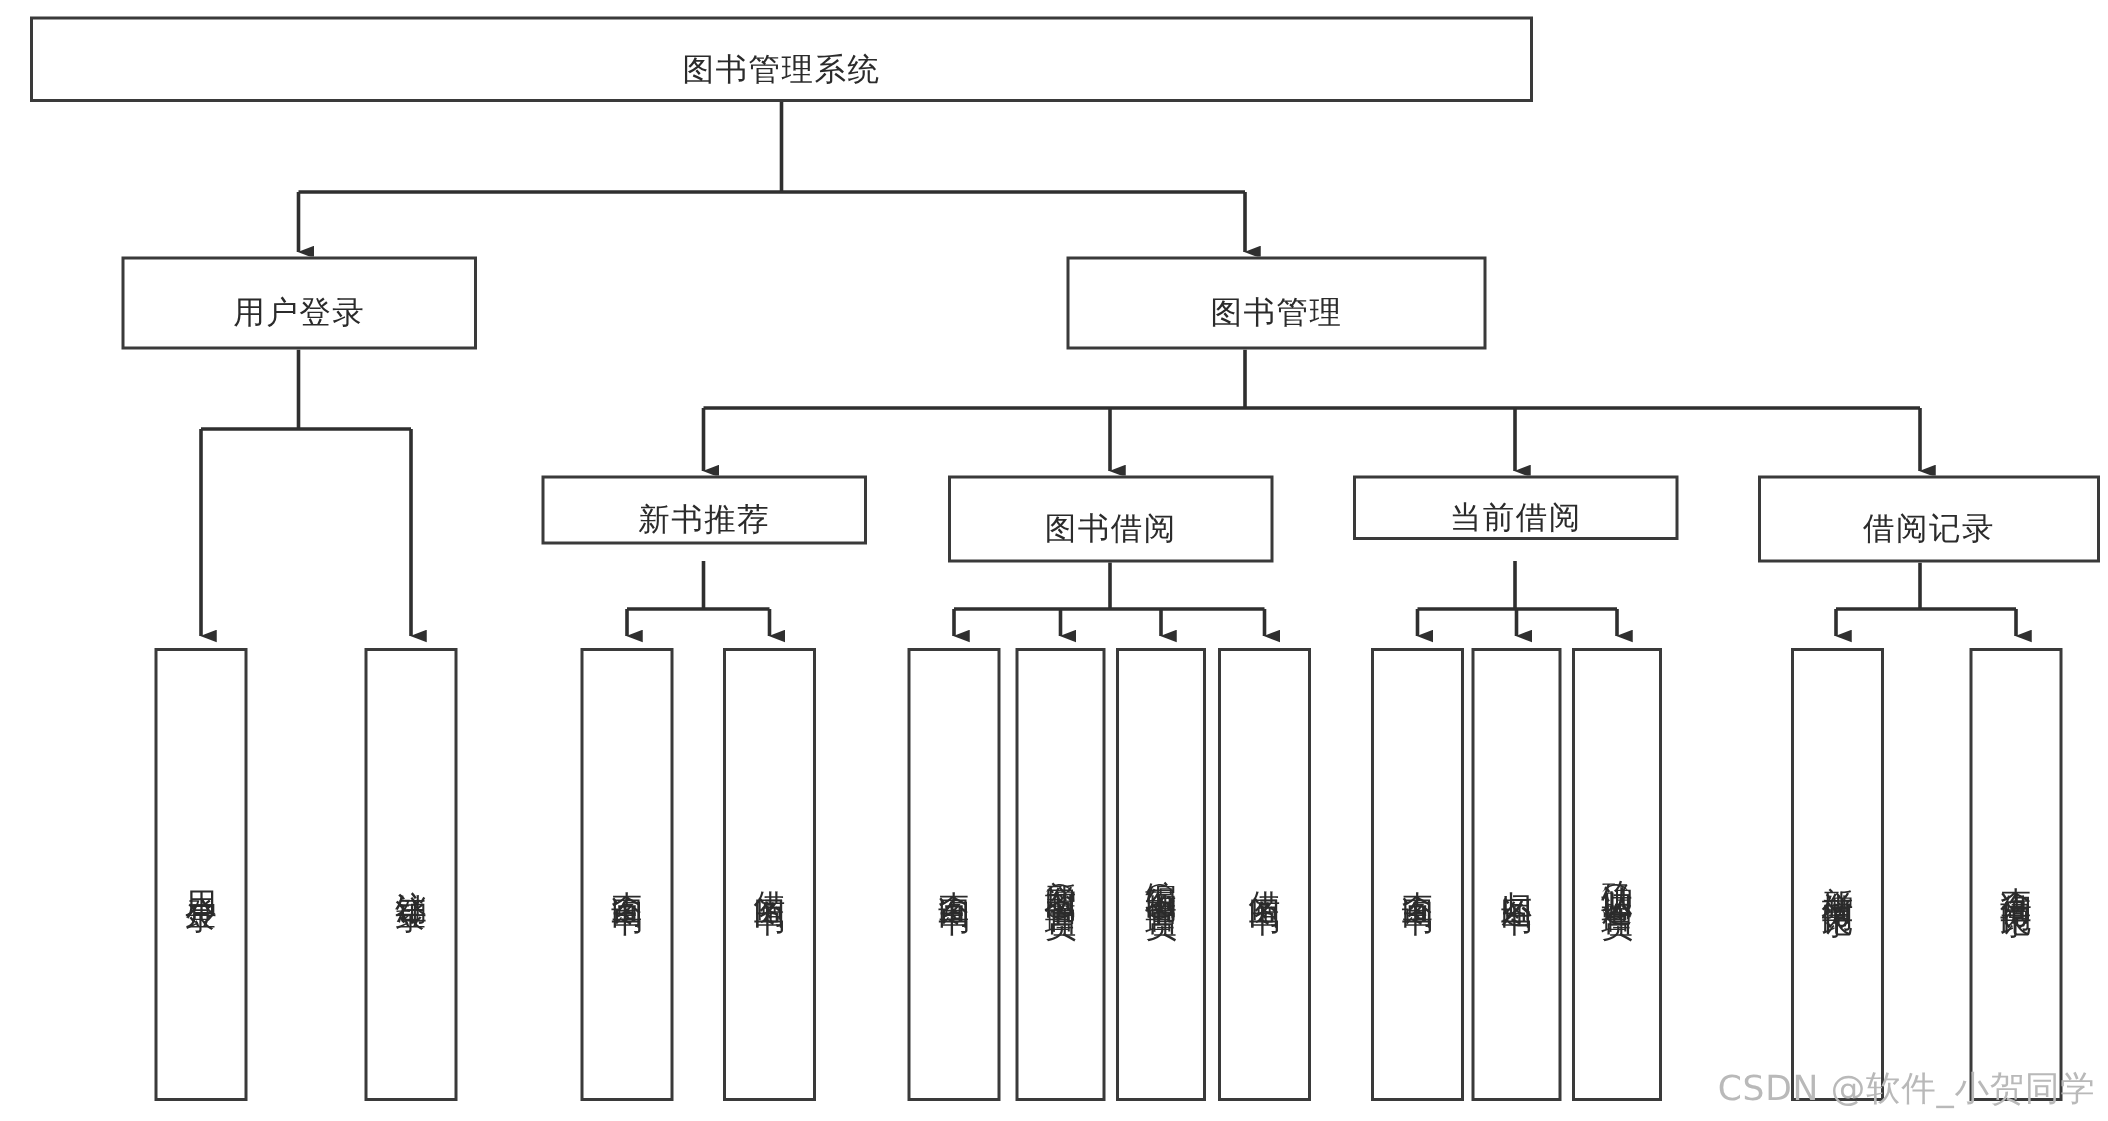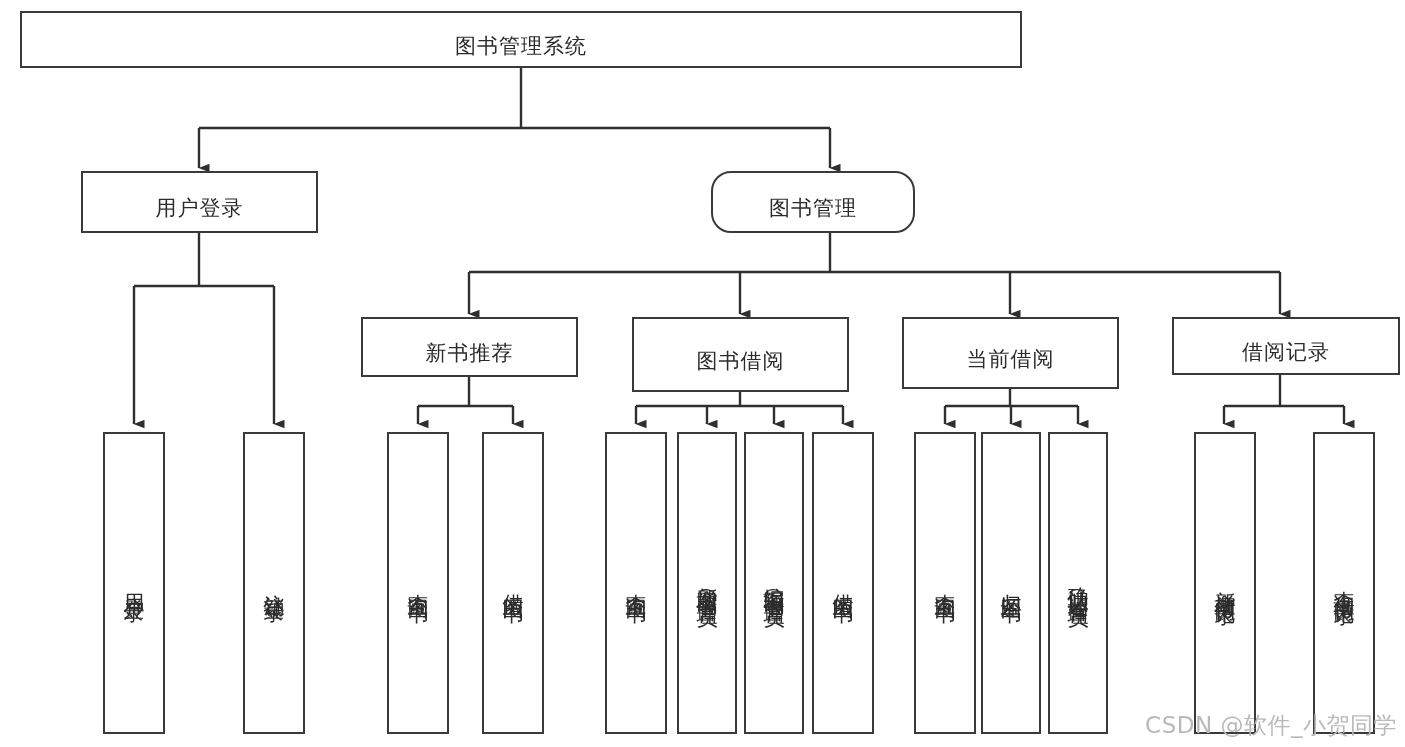--- a/index.html
+++ b/index.html
@@ -74,31 +74,31 @@
     </g>
   </svg>
 
   <div class="node h" style="left:20px;top:11px;width:1002px;height:57px;">
     <span class="txt">图书管理系统</span>
   </div>
 
   <div class="node h" style="left:81px;top:171px;width:237px;height:62px;">
     <span class="txt">用户登录</span>
   </div>
-  <div class="node h" style="left:711px;top:171px;width:204px;height:62px;border-radius:20px;">
+  <div class="node h" style="left:711px;top:171px;width:280px;height:62px;">
     <span class="txt">图书管理</span>
   </div>
 
-  <div class="node h" style="left:361px;top:317px;width:217px;height:60px;font-family:Liberation Serif, serif;">
+  <div class="node h" style="left:361px;top:317px;width:217px;height:46px;font-family:Liberation Serif, serif;">
     <span class="txt">新书推荐</span>
   </div>
-  <div class="node h" style="left:632px;top:317px;width:217px;height:75px;">
+  <div class="node h" style="left:632px;top:317px;width:217px;height:58px;">
     <span class="txt">图书借阅</span>
   </div>
-  <div class="node h" style="left:902px;top:317px;width:217px;height:72px;text-align:right;">
+  <div class="node h" style="left:902px;top:317px;width:217px;height:43px;text-align:right;">
     <span class="txt">当前借阅</span>
   </div>
   <div class="node h" style="left:1172px;top:317px;width:228px;height:58px;">
     <span class="txt">借阅记录</span>
   </div>
 
   <div class="node v" style="left:103px;top:432px;width:62px;height:302px;">
     <span class="txt">用户登录</span>
   </div>
   <div class="node v" style="left:243px;top:432px;width:62px;height:302px;">

